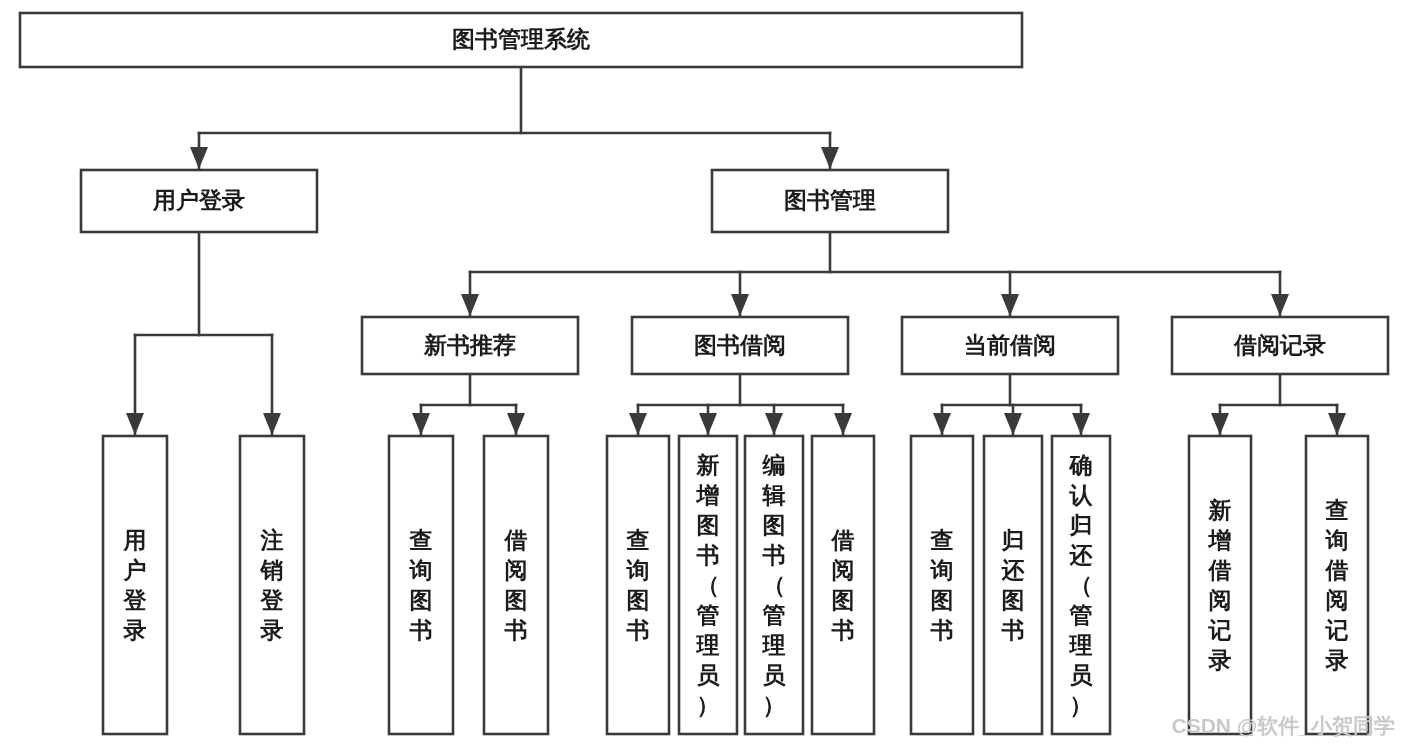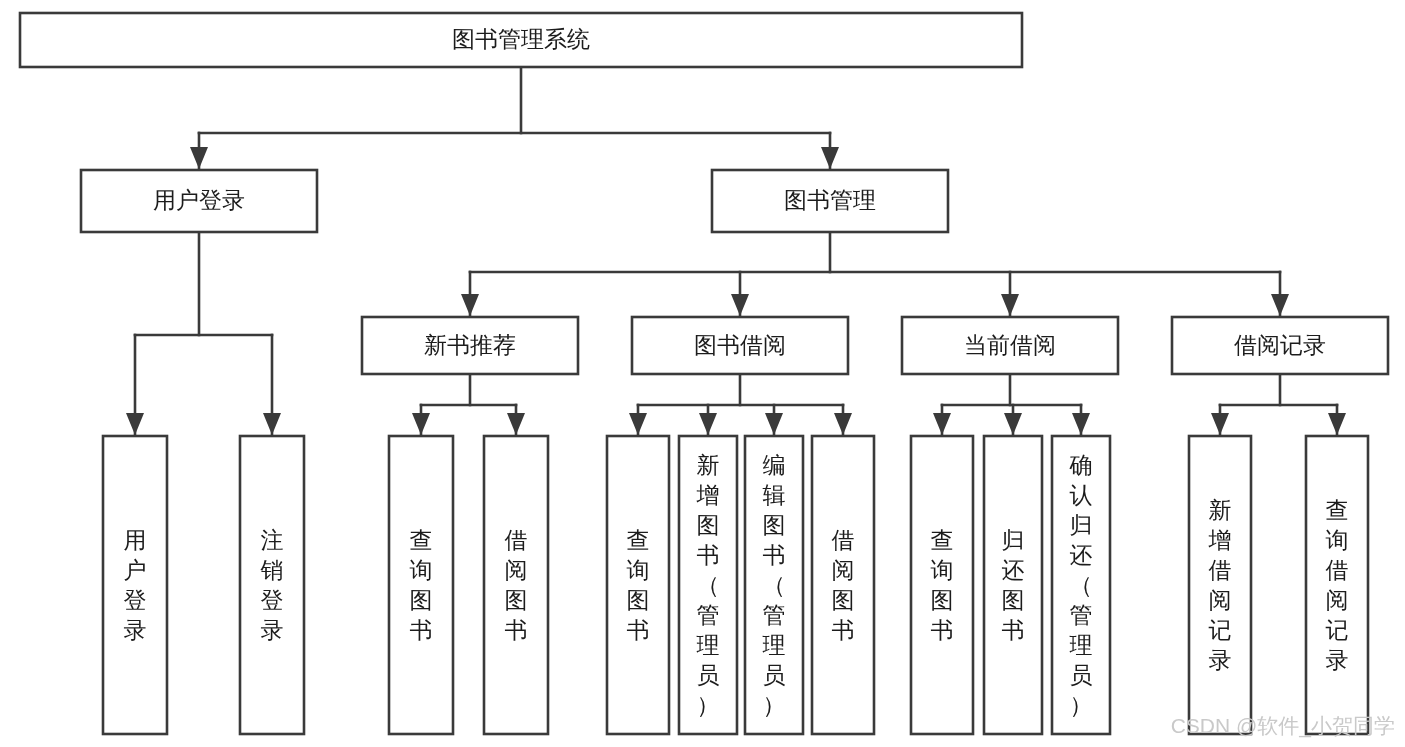--- a/index.html
+++ b/index.html
@@ -10,20 +10,21 @@
   }
   body {
     font-family: "Liberation Sans", "DejaVu Sans", sans-serif;
   }
   #diagram-root {
     position: relative;
     width: 1405px;
     height: 743px;
     background: #ffffff;
     overflow: hidden;
+    font-weight: bold;
   }
   #flow-svg {
     position: absolute;
     top: 0;
     left: 0;
     width: 1405px;
     height: 747px;
   }
   .node-box {
     fill: #ffffff;

